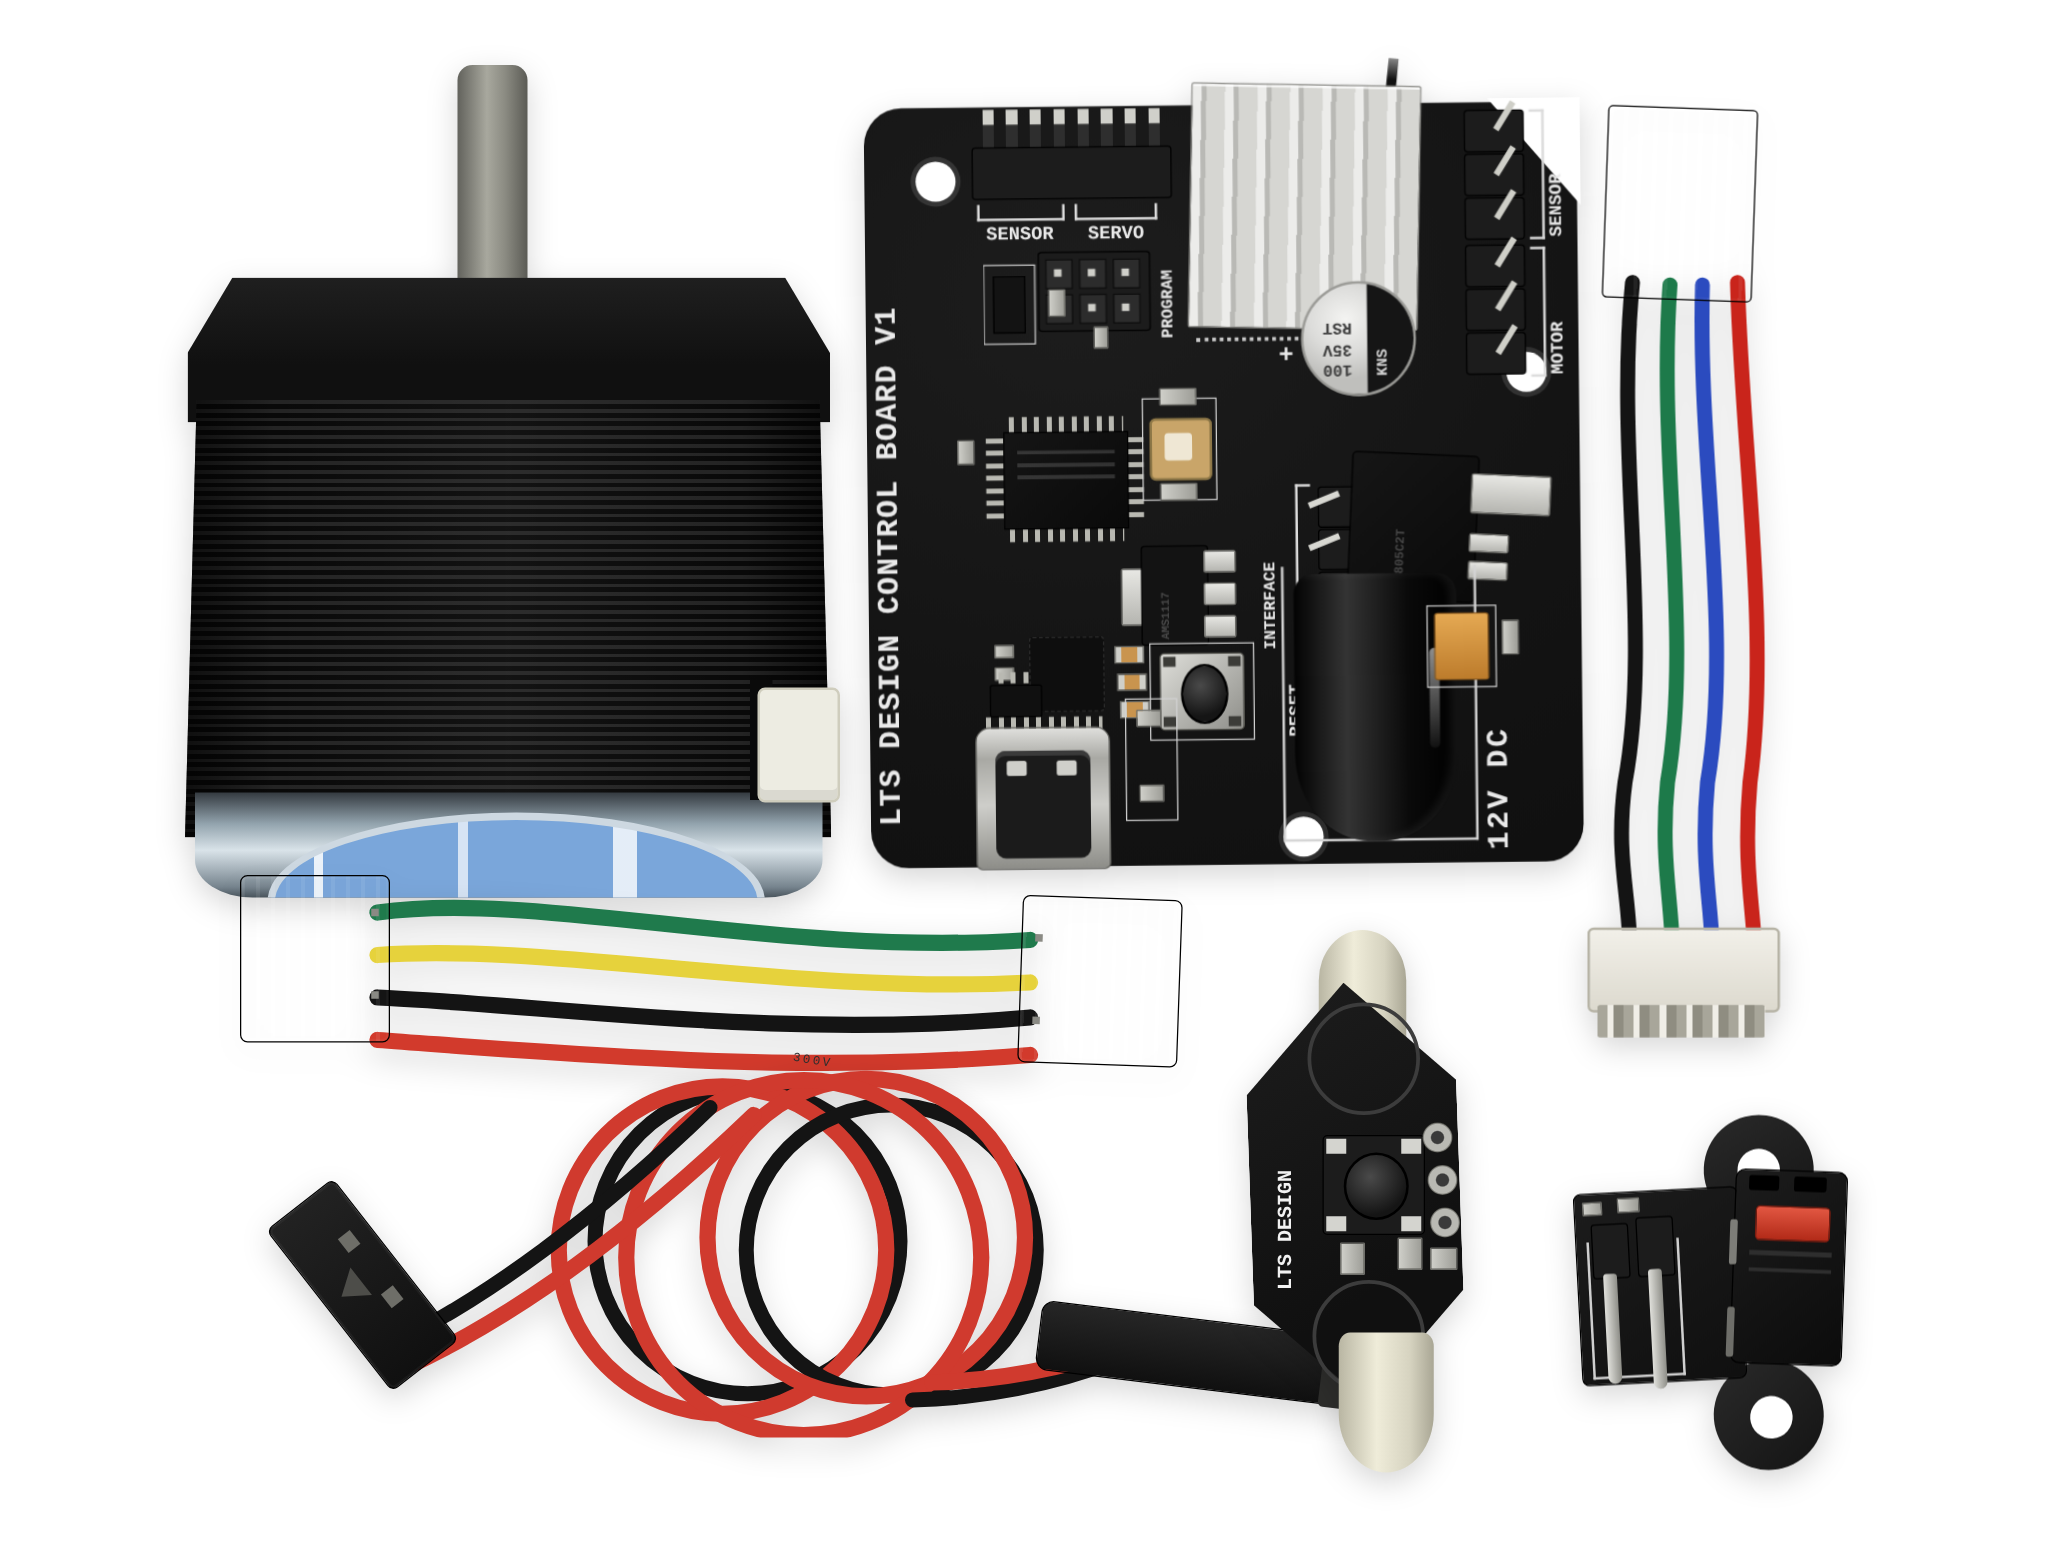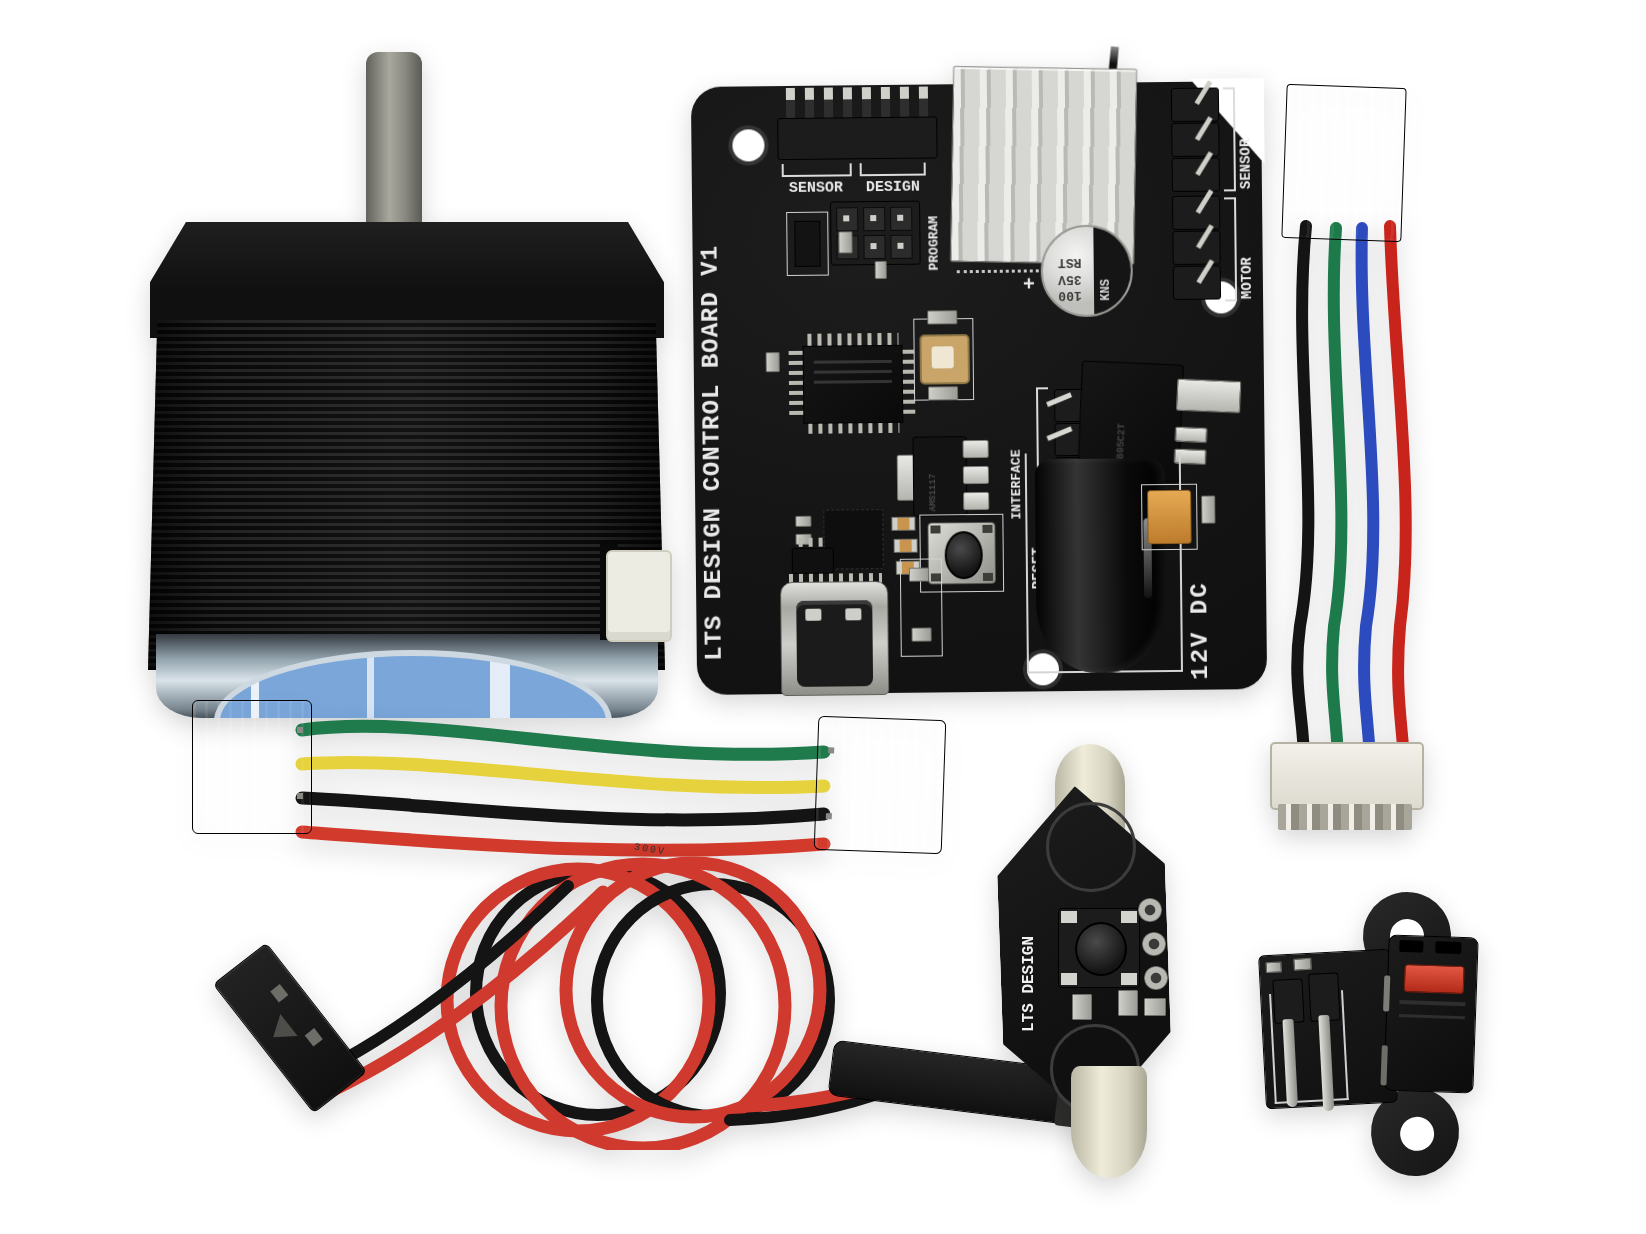--- a/index.html
+++ b/index.html
@@ -98,21 +98,21 @@
 
     <div class="a vtext" style="left:4px;top:108px;width:42px;height:466px;font-size:24px;letter-spacing:1px;">LTS DESIGN CONTROL BOARD V1</div>
 
     <div class="grp" style="left:86px;top:2px;width:160px;height:112px;">
       <div class="a pintips" style="left:4px;top:0;width:150px;height:14px;"></div>
       <div class="a pinstems" style="left:4px;top:12px;width:150px;height:22px;"></div>
       <div class="a blk" style="left:0;top:30px;width:158px;height:40px;"></div>
       <div class="a bracket" style="left:4px;top:76px;width:66px;height:11px;"></div>
       <div class="a bracket" style="left:82px;top:76px;width:62px;height:11px;"></div>
       <div class="a silk" style="left:-8px;top:92px;width:92px;font-size:15px;text-align:center;">SENSOR</div>
-      <div class="a silk" style="left:76px;top:92px;width:78px;font-size:15px;text-align:center;">DESIGN</div>
+      <div class="a silk" style="left:76px;top:92px;width:78px;font-size:15px;text-align:center;">SERVO</div>
     </div>
 
     <div class="a" style="left:418px;top:-36px;width:8px;height:48px;background:linear-gradient(180deg,#888,#111 35%);transform:rotate(6deg);"></div>
     <div class="a heatsink" style="left:260px;top:-16px;width:182px;height:194px;transform:rotate(1.5deg);"></div>
     <div class="a" style="left:264px;top:186px;width:172px;height:0;border-bottom:3px dotted #c9c9c9;"></div>
 
     <div class="grp" style="left:138px;top:116px;width:140px;height:64px;">
       <div class="a blk" style="left:0;top:0;width:88px;height:62px;"></div>
       <div class="a ppin" style="left:6px;top:6px;width:20px;height:22px;"></div>
       <div class="a ppin" style="left:33px;top:6px;width:20px;height:22px;"></div>

